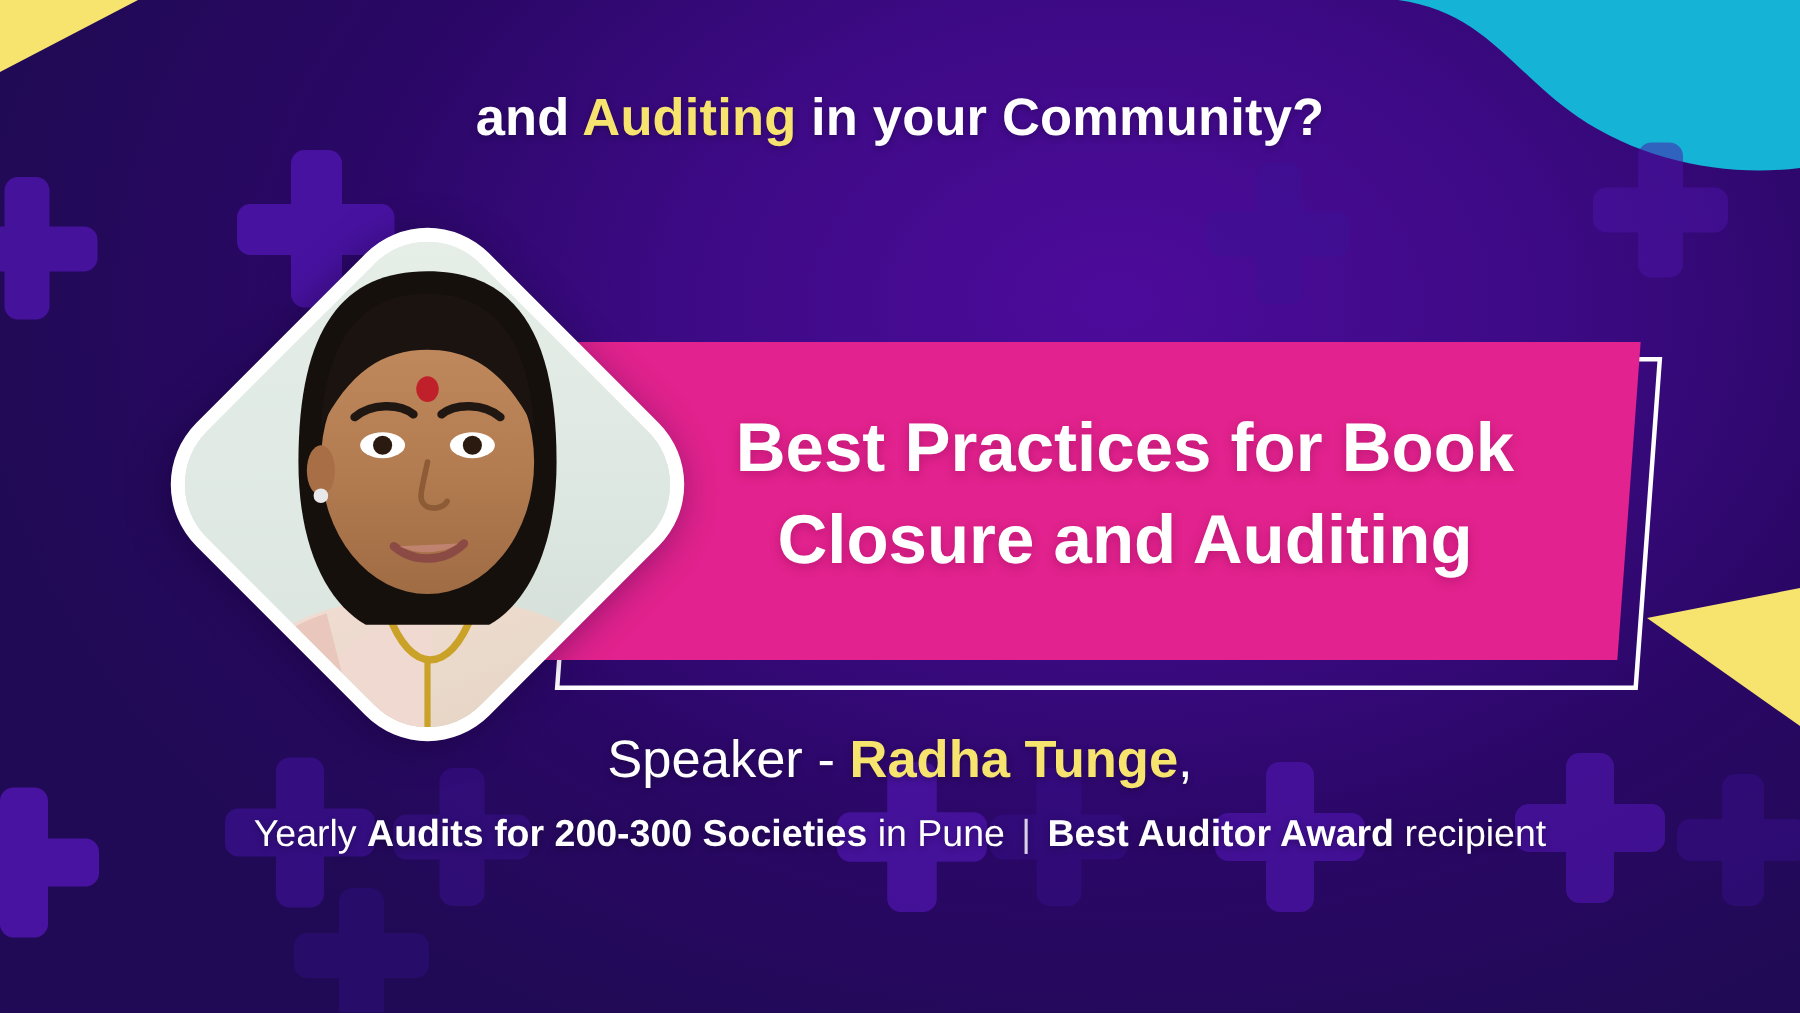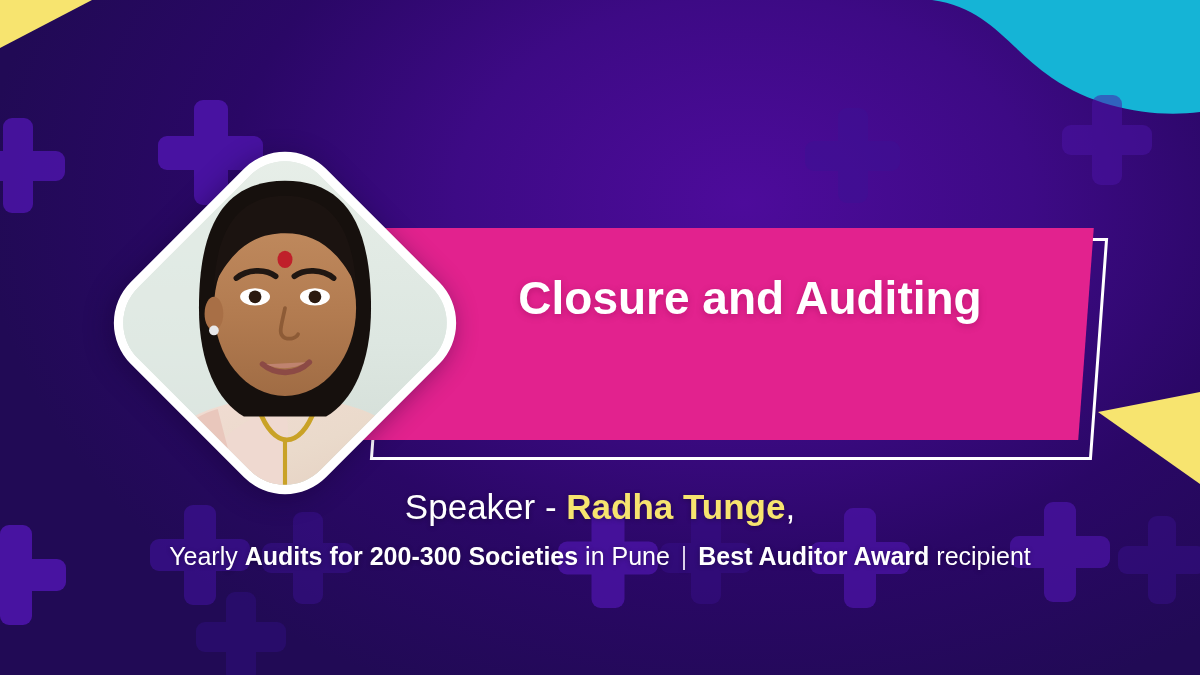--- a/index.html
+++ b/index.html
@@ -179,26 +179,28 @@
           <b style="width: 88px; height: 28px;"></b>
         </div>
         <div class="plus" style="left: 196px; top: 592px; width: 90px; height: 90px; color: rgb(51, 16, 138); opacity: 0.4;">
           <i style="width: 30px; height: 90px;"></i>
           <b style="width: 90px; height: 30px;"></b>
         </div>
       </div>
   </div>
 
   <div class="headline">
+    <div><span>and </span><span class="hl-accent">Auditing</span><span> in your Community?</span></div>
   </div>
 
   <div class="banner-frame"></div>
   <div class="banner-pink"></div>
 
   <div class="banner-title">
+    <div>Best Practices for Book</div>
     <div>Closure and Auditing</div>
   </div>
 
   <div class="photo-wrap">
     <div class="photo-inner">
       <svg class="photo-img" viewBox="0 0 200 200" preserveAspectRatio="xMidYMid slice">
         <defs>
           <linearGradient id="bgRoom" x1="0" y1="0" x2="0" y2="1">
             <stop offset="0%" stop-color="#e8efe9"></stop>
             <stop offset="55%" stop-color="#dde7e1"></stop>

